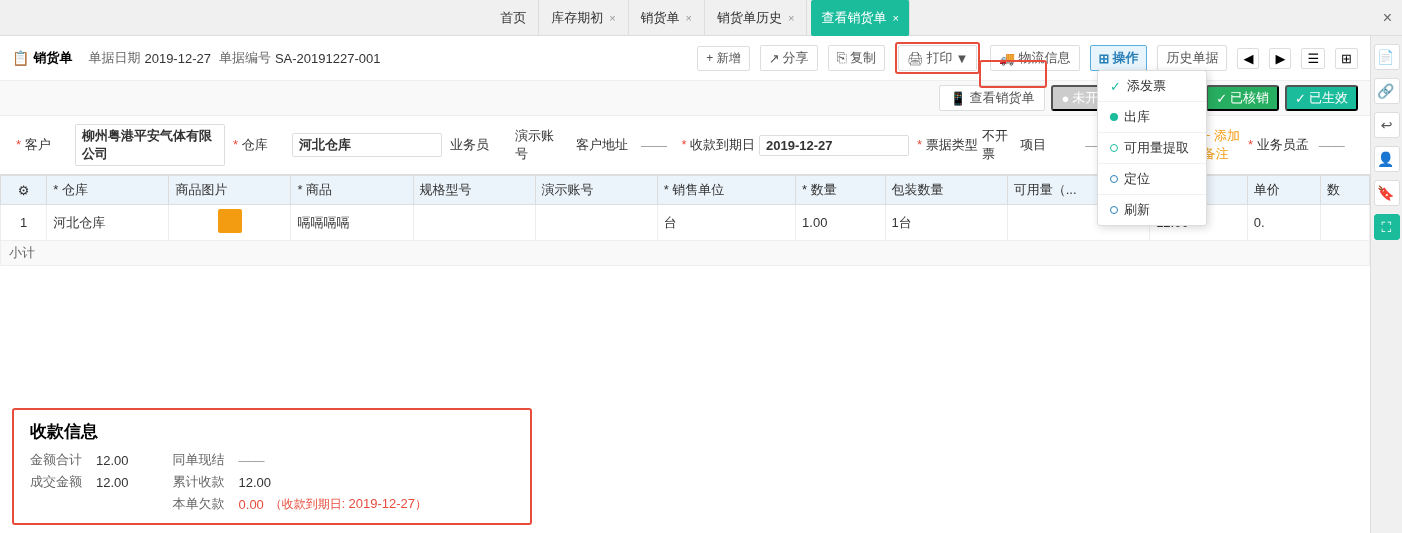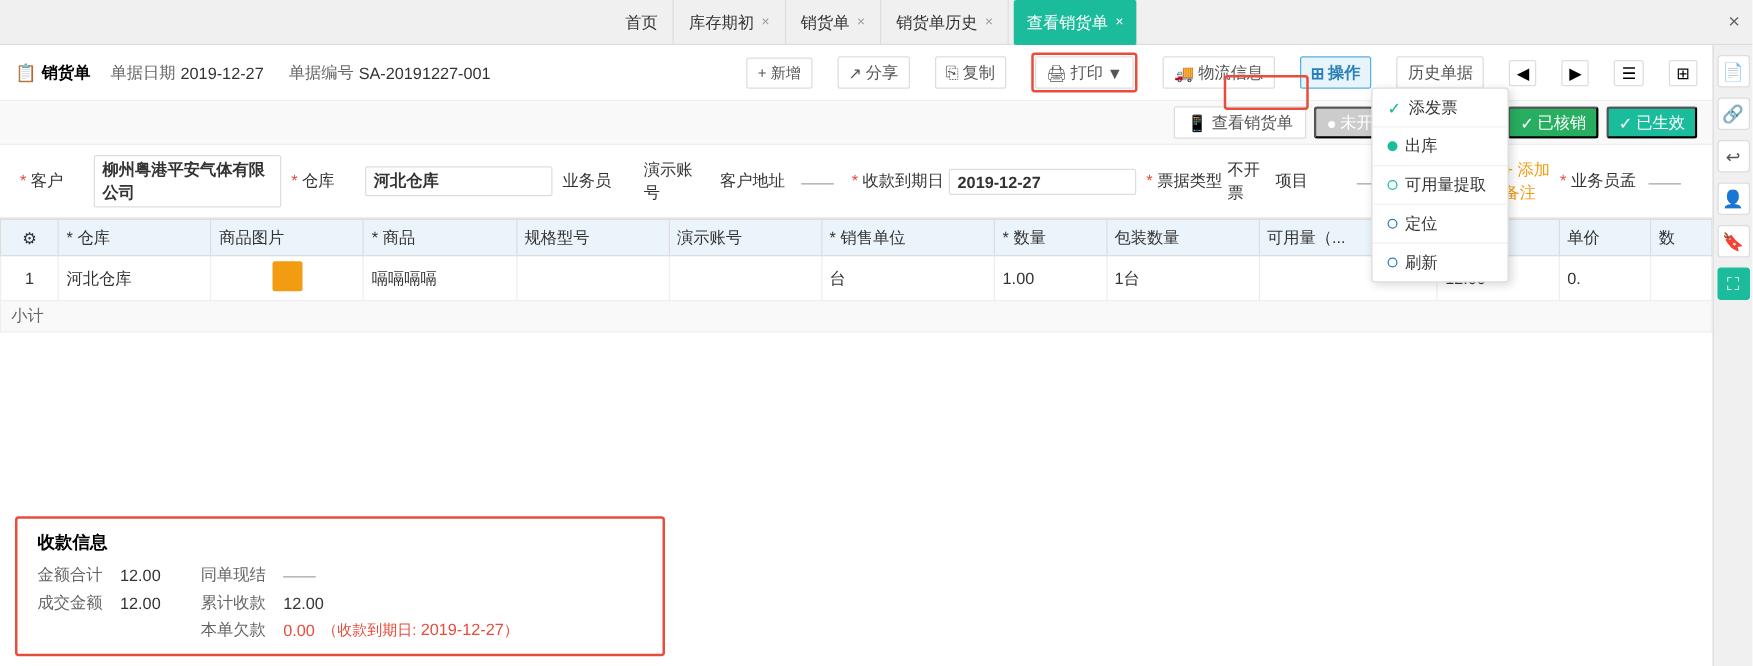--- a/index.html
+++ b/index.html
@@ -27,25 +27,25 @@
       background: #fff; height: calc(533px - 36px); display: flex; flex-direction: column;
     }
 
     
     .doc-header {
       display: flex; align-items: center; padding: 6px 12px; border-bottom: 1px solid #eee;
       background: #fff; min-height: 38px;
     }
     .doc-title-icon { color: #1abc9c; margin-right: 4px; font-size: 14px; }
     .doc-title { font-weight: bold; font-size: 13px; margin-right: 16px; }
-    .doc-meta { display: flex; align-items: center; gap: 20px; flex: 1; }
+    .doc-meta { display: flex; align-items: center; gap: 8px; flex: 1; }
     .doc-meta-item { display: flex; align-items: center; gap: 4px; font-size: 13px; color: #333; }
     .doc-meta-label { color: #666; }
     .doc-meta-value { color: #333; }
-    .doc-actions { display: flex; align-items: center; gap: 20px; }
+    .doc-actions { display: flex; align-items: center; gap: 10px; }
     .btn-action {
       display: flex; align-items: center; gap: 3px; padding: 3px 8px; border: 1px solid #ddd;
       border-radius: 2px; background: #fff; cursor: pointer; font-size: 12px; color: #555;
       white-space: nowrap;
     }
     .btn-nav { padding: 2px 5px; border: 1px solid #ddd; background: #fff; cursor: pointer; border-radius: 2px; }
 
     
     .toolbar-row {
       display: flex; align-items: center; padding: 4px 12px; background: #f9f9f9;
@@ -88,22 +88,22 @@
       border: 1px solid #eee; padding: 4px 6px; white-space: nowrap; color: #333;
     }
     .subtotal-row td { background: #f9f9f9; color: #666; }
     .product-img { width: 24px; height: 24px; background: #f39c12; display: inline-block; border-radius: 2px; }
 
     
     .bottom-info {
       border: 2px solid #e74c3c; margin: 8px 12px; padding: 10px 16px;
       border-radius: 3px; max-width: 520px;
     }
-    .bottom-info-title { font-weight: bold; font-size: 14px; margin-bottom: 8px; }
-    .info-grid { display: flex; gap: 32px; }
+    .bottom-info-title { font-weight: bold; font-size: 17px; margin-bottom: 8px; }
+    .info-grid { display: flex; gap: 44px; }
     .info-col { display: flex; flex-direction: column; gap: 4px; }
     .info-row { display: flex; align-items: center; gap: 6px; font-size: 13px; }
     .info-key { color: #666; min-width: 60px; }
     .info-val { color: #333; }
     .info-val.red { color: #e74c3c; }
     .info-dash { color: #999; }
 
     
     .right-sidebar {
       position: absolute; right: 0; top: 36px; width: 32px; background: #f0f0f0;

